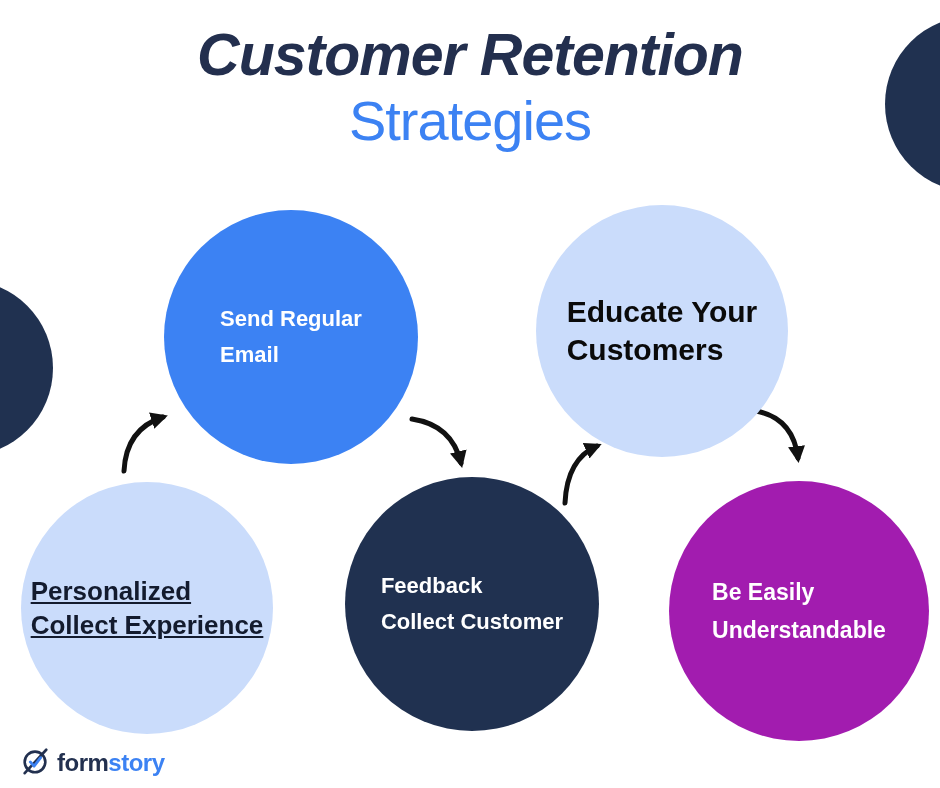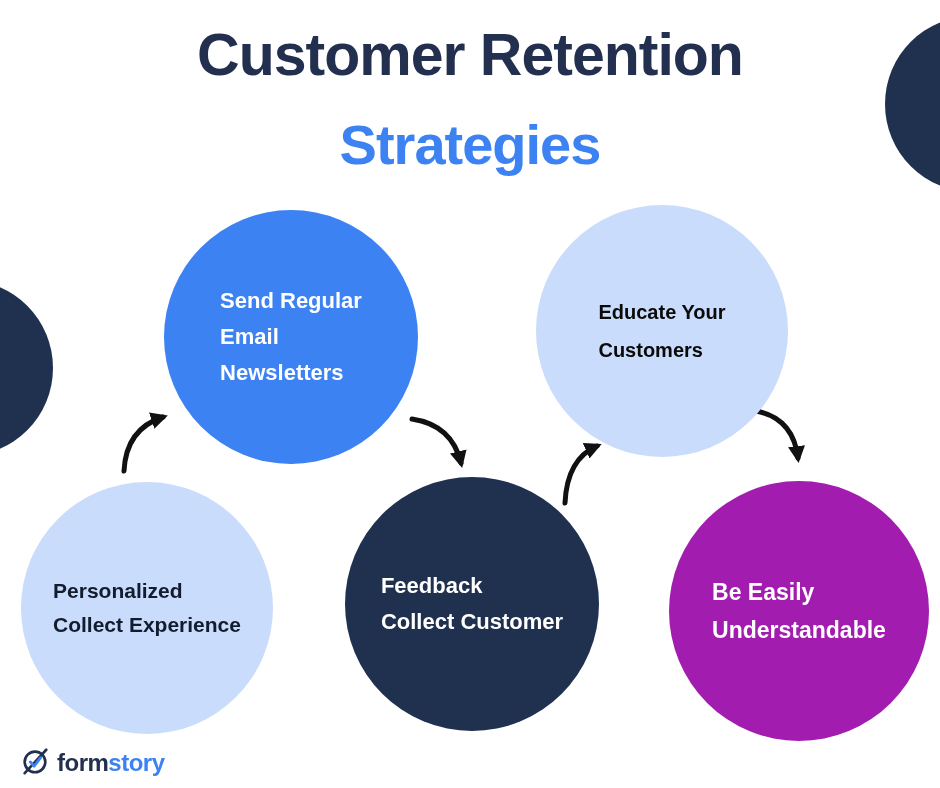--- a/index.html
+++ b/index.html
@@ -7,34 +7,34 @@
     position:relative;width:940px;height:788px;background:#ffffff;
     overflow:hidden;font-family:"Liberation Sans","DejaVu Sans",sans-serif;
   }
   
   .deco{position:absolute;border-radius:50%;background:#203150;}
   .deco.top-right{left:885px;top:16px;width:176px;height:176px;}
   .deco.left{left:-123px;top:280px;width:176px;height:176px;}
   
   .title{position:absolute;left:0;top:26px;width:100%;text-align:center;line-height:1.0;}
   .title .l1{
-    font-size:59px;font-weight:800;color:#232f4e;letter-spacing:-1px;display:block;
+    font-size:59px;font-weight:800;color:#232f4e;letter-spacing:-1px;display:block;font-style:italic;
   }
   .title .l2{
-    font-size:56px;font-weight:700;color:#3c82f3;letter-spacing:-1px;display:block;margin-top:32px;
+    font-size:56px;font-weight:400;color:#3c82f3;letter-spacing:-1px;display:block;margin-top:8px;
   }
   
   .node{
     position:absolute;border-radius:50%;display:flex;align-items:center;justify-content:center;
     text-align:left;font-weight:700;
   }
   .node .line{display:block;}
   .node-0{left:164px;top:210px;width:254px;height:254px;font-size:22px;line-height:36px;}
-  .node-1{left:536px;top:205px;width:252px;height:252px;font-size:20px;line-height:38px;}
-  .node-2{left:21px;top:482px;width:252px;height:252px;font-size:21px;line-height:34px;}
+  .node-1{left:536px;top:205px;width:252px;height:252px;font-size:30px;line-height:38px;}
+  .node-2{left:21px;top:482px;width:252px;height:252px;font-size:26px;line-height:34px;text-decoration:underline;}
   .node-3{left:345px;top:477px;width:254px;height:254px;font-size:22px;line-height:36px;}
   .node-4{left:669px;top:481px;width:260px;height:260px;font-size:23px;line-height:38px;}
   
   .arrows{position:absolute;left:0;top:0;width:940px;height:788px;pointer-events:none;}
   
   .brand{position:absolute;left:20px;top:746px;display:flex;align-items:center;gap:7px;}
   .brand .wordmark{font-size:24px;font-weight:800;letter-spacing:-0.5px;text-align:right;}
   .brand .p1{color:#22304f;}
   .brand .p2{color:#3c82f3;}
 </style>
@@ -60,21 +60,20 @@
     <path d="M 124 471 Q 126 429 163 417" fill="none" stroke="#111111" stroke-width="5" stroke-linecap="round" marker-end="url(#ah)"></path>
     <path d="M 412 419 Q 452 425 461 463" fill="none" stroke="#111111" stroke-width="5" stroke-linecap="round" marker-end="url(#ah)"></path>
     <path d="M 565 503 Q 567 459 597 446" fill="none" stroke="#111111" stroke-width="5" stroke-linecap="round" marker-end="url(#ah)"></path>
     <path d="M 756 411 Q 793 418 798 458" fill="none" stroke="#111111" stroke-width="5" stroke-linecap="round" marker-end="url(#ah)"></path>
   </svg>
 
   <div class="node node-0" style="background: rgb(60, 130, 243); color: rgb(255, 255, 255);">
     <div>
       <span class="line">Send Regular</span>
       <span class="line">Email</span>
-      <span class="line">Newsletters</span>
     </div>
   </div>
 
   <div class="node node-1" style="background: rgb(202, 220, 251); color: rgb(10, 10, 10);">
     <div>
       <span class="line">Educate Your</span>
       <span class="line">Customers</span>
     </div>
   </div>
 

